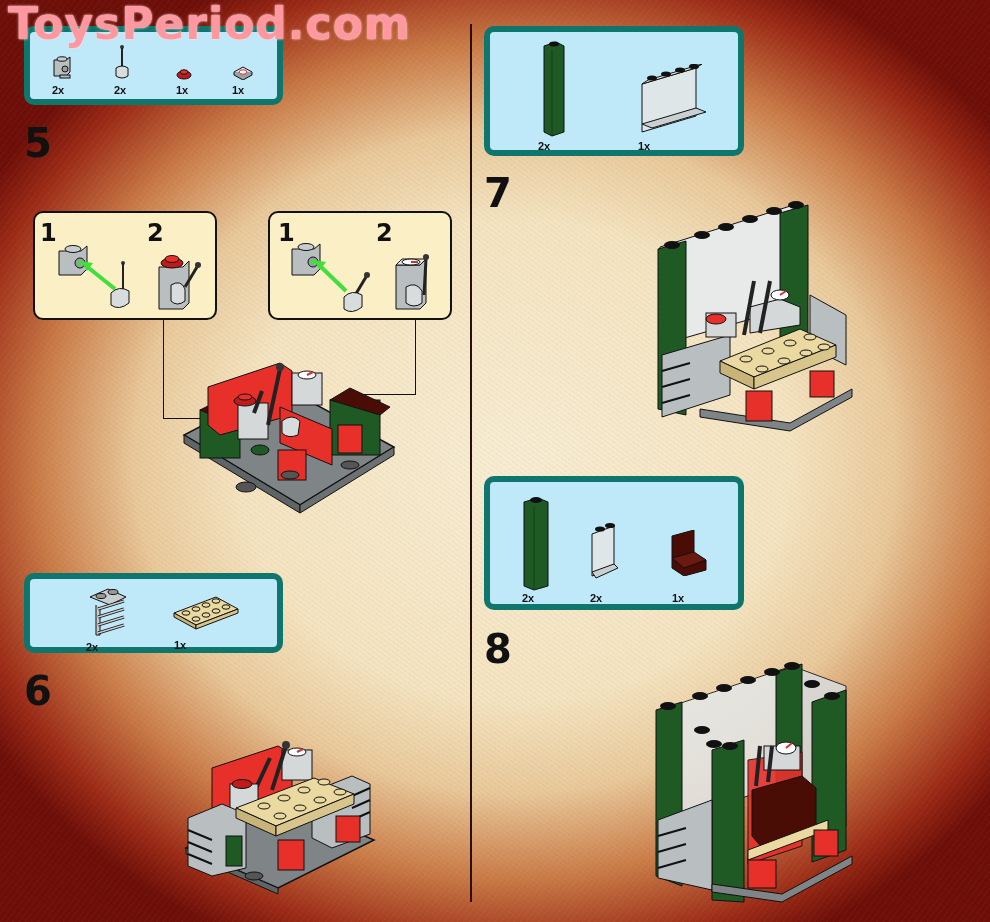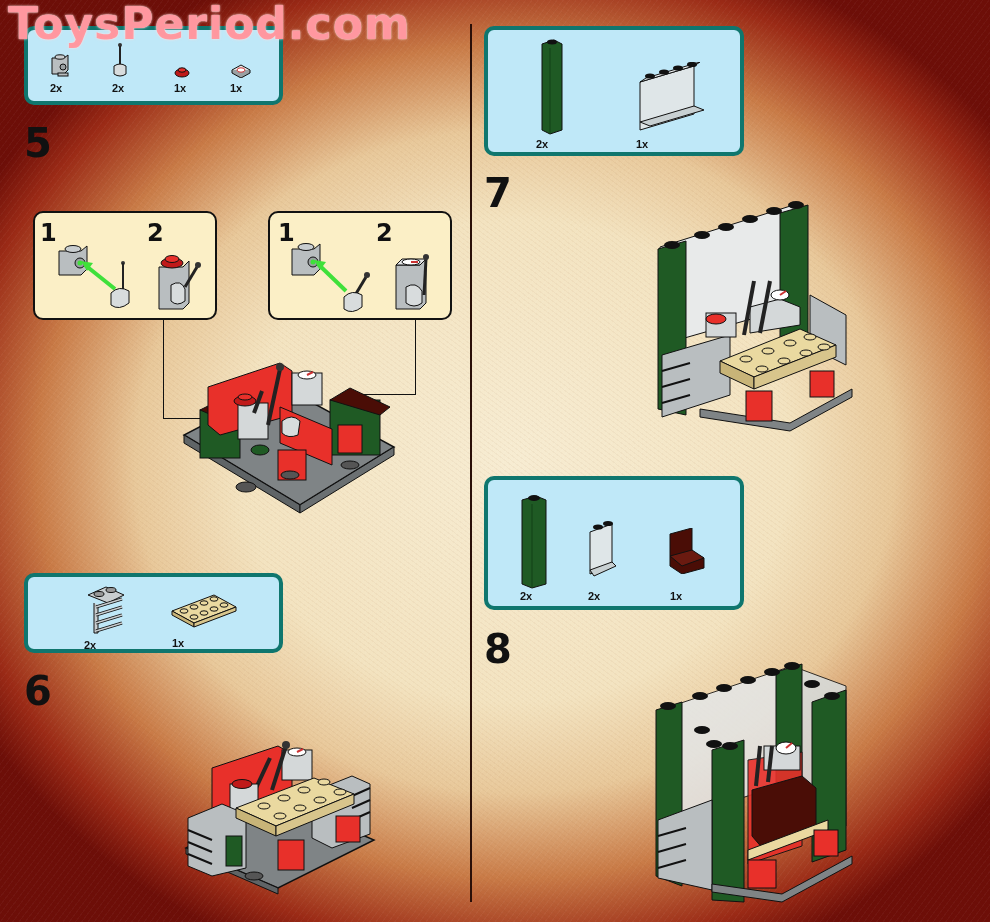--- a/index.html
+++ b/index.html
@@ -21,21 +21,21 @@
     font-size:44px; letter-spacing:1px;
     color:rgba(255,130,140,.78);
     text-shadow:0 0 3px rgba(255,220,220,.8), 0 0 1px #fff;
     z-index:5;
   }
   .divider {
     position:absolute; left:470px; top:24px; width:2px; height:878px;
     background:#2a0f08;
   }
   .parts-box {
-    position:absolute; background:#bfe8f8; border:4px solid #0f766e;
+    position:absolute; background:#bfe8f8; border:6px solid #0f766e;
     border-radius:10px; box-sizing:border-box;
   }
   .sub-box {
     position:absolute; background:#fbefc6; border:2px solid #111;
     border-radius:10px; box-sizing:border-box;
   }
   .part { position:absolute; text-align:center; }
   .qty {
     position:absolute; font-size:11px; font-weight:bold; color:#111;
   }

